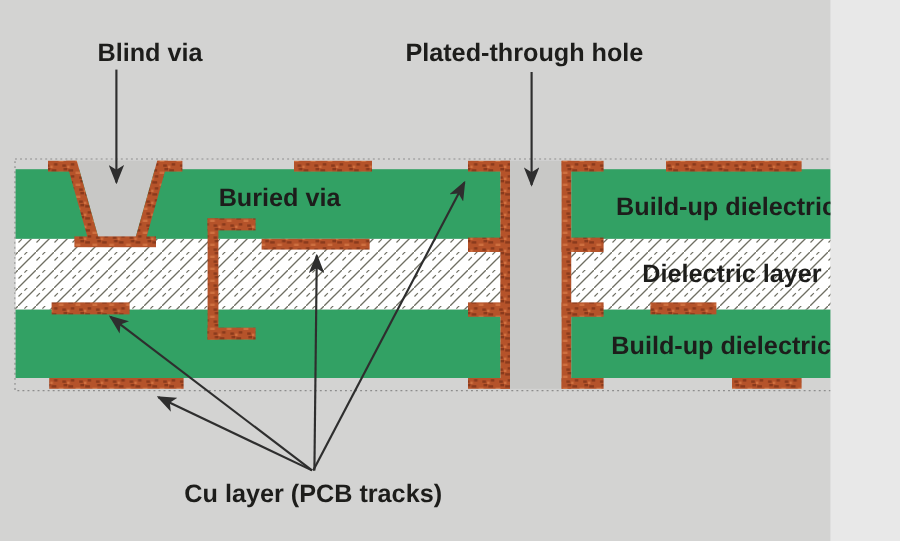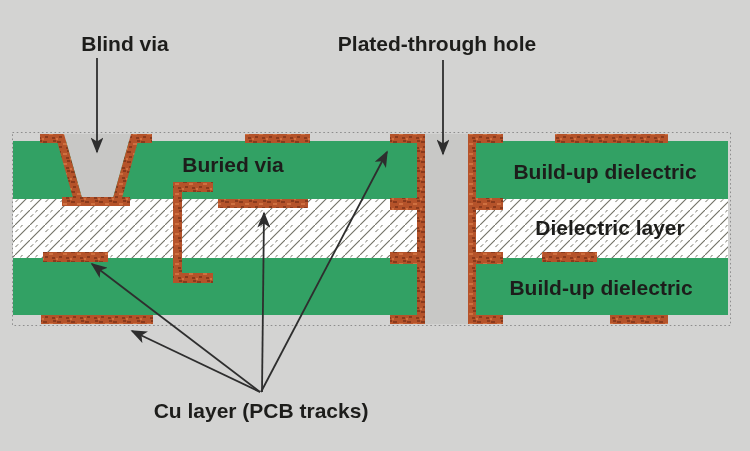--- a/index.html
+++ b/index.html
@@ -1,17 +1,17 @@
 <!DOCTYPE html>
 <html style="--background: #d3d3d2; --dielectric-green: #32a164; --copper: #b5532a; --copper-dark: #8a3a1c; --copper-light: #cf7040; --hole-gray: #c8c8c6; --hatch-line: #6f6f63; --outline: #8d8d8d; --arrow: #2e2e2e; --text: #1d1d1b;"><head>
 <meta charset="utf-8">
 <style>
   html,body{margin:0;padding:0;}
   body{background:#e8e8e8;font-family:"Liberation Sans",sans-serif;}
-  #stage{position:relative;width:750px;height:451px;overflow:hidden;
+  #stage{position:relative;width:692px;height:451px;overflow:hidden;
          background:var(--background,#d3d3d2);}
   svg{display:block}
   .green{fill:var(--dielectric-green,#32a164);}
   .copper{fill:url(#copperTex);}
   .gray{fill:var(--hole-gray,#c8c8c6);}
   .hatch{fill:url(#hatchPat);}
   .outline{fill:none;stroke:var(--outline,#8d8d8d);stroke-width:1;
            stroke-dasharray:1.6 2.6;}
   .arrow{stroke:var(--arrow,#2e2e2e);stroke-width:1.8;fill:none;}
   .ahead{fill:var(--arrow,#2e2e2e);}

